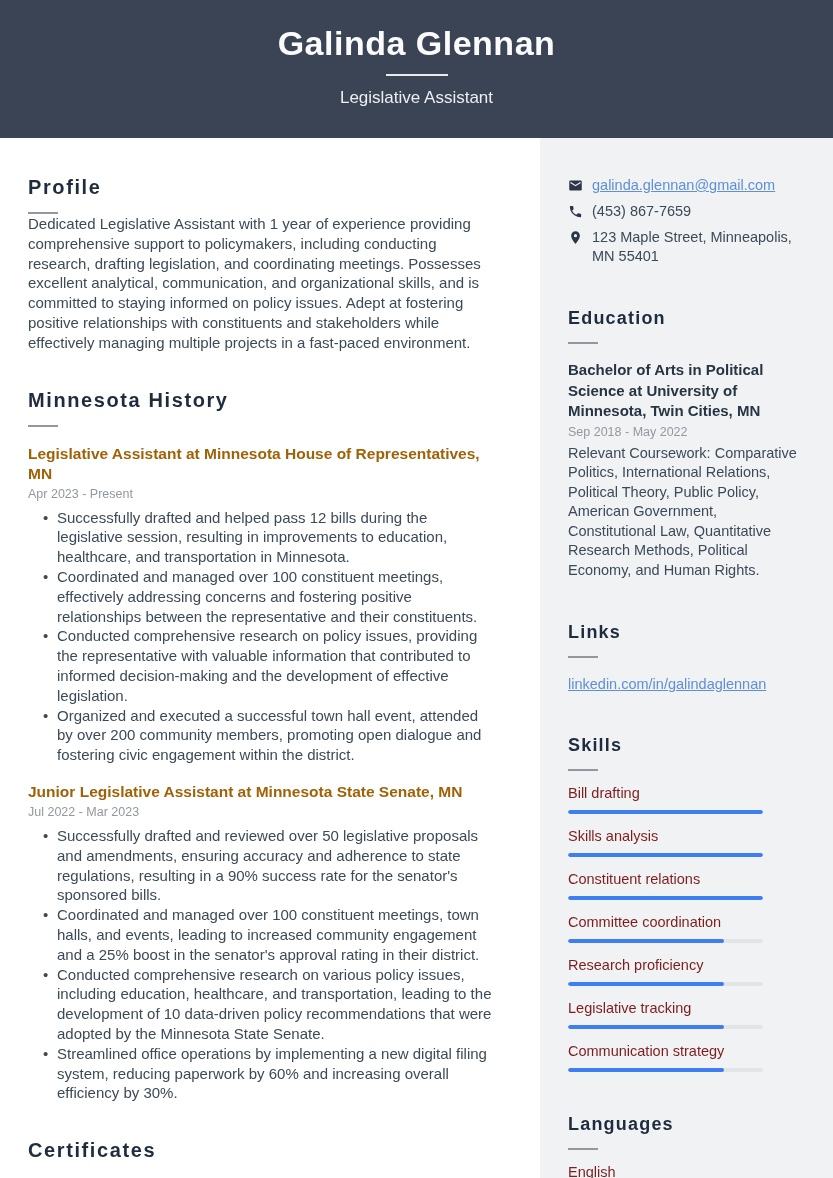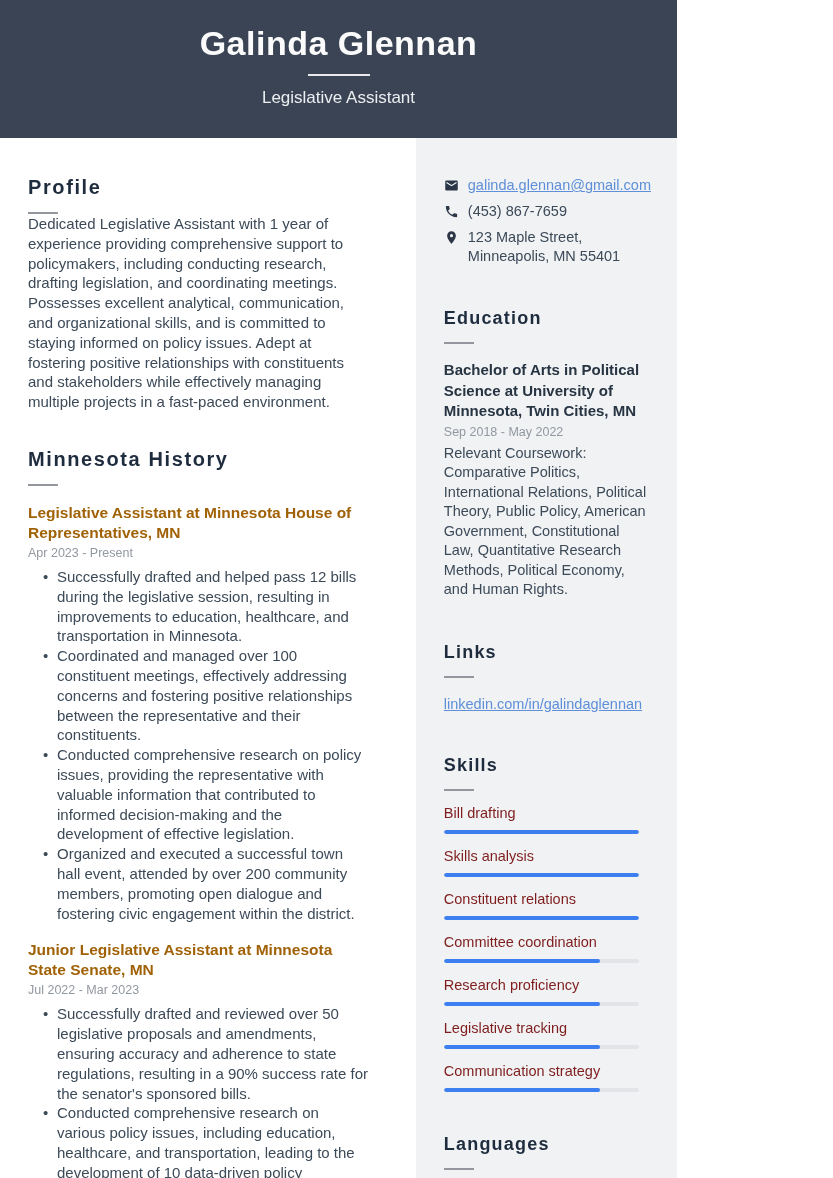--- a/index.html
+++ b/index.html
@@ -1,19 +1,19 @@
 <!DOCTYPE html>
 <html><head>
 <meta charset="utf-8">
 <style>
   * { margin: 0; padding: 0; box-sizing: border-box; }
   html, body { background: #ffffff; }
   body { font-family: "Liberation Sans", sans-serif; }
   .page {
-    width: 677px; height: 1178px; overflow: hidden;
+    width: 833px; height: 1178px; overflow: hidden;
     background: #ffffff; position: relative;
   }
   
   .header {
     height: 138px; background: #3a4454; color: #ffffff;
     text-align: center; padding-top: 24px;
   }
   .header .name {
     font-size: 34px; font-weight: bold; letter-spacing: 0.5px; color: #fbfbfc;
   }
@@ -112,21 +112,23 @@
             <li>Conducted comprehensive research on policy issues, providing the representative with valuable information that contributed to informed decision-making and the development of effective legislation.</li>
             <li>Organized and executed a successful town hall event, attended by over 200 community members, promoting open dialogue and fostering civic engagement within the district.</li>
           </ul>
         </div>
 
         <div class="job">
           <div class="job-heading">Junior Legislative Assistant at Minnesota State Senate, MN</div>
           <div class="job-dates">Jul 2022 - Mar 2023</div>
           <ul class="bullets">
             <li>Successfully drafted and reviewed over 50 legislative proposals and amendments, ensuring accuracy and adherence to state regulations, resulting in a 90% success rate for the senator's sponsored bills.</li>
+            <li>Coordinated and managed over 100 constituent meetings, town halls, and events, leading to increased community engagement and a 25% boost in the senator's approval rating in their district.</li>
             <li>Conducted comprehensive research on various policy issues, including education, healthcare, and transportation, leading to the development of 10 data-driven policy recommendations that were adopted by the Minnesota State Senate.</li>
+            <li>Streamlined office operations by implementing a new digital filing system, reducing paperwork by 60% and increasing overall efficiency by 30%.</li>
           </ul>
         </div>
       </div>
 
       <div class="section">
         <div class="section-heading">Certificates</div>
 
       </div>
 
     </div>

